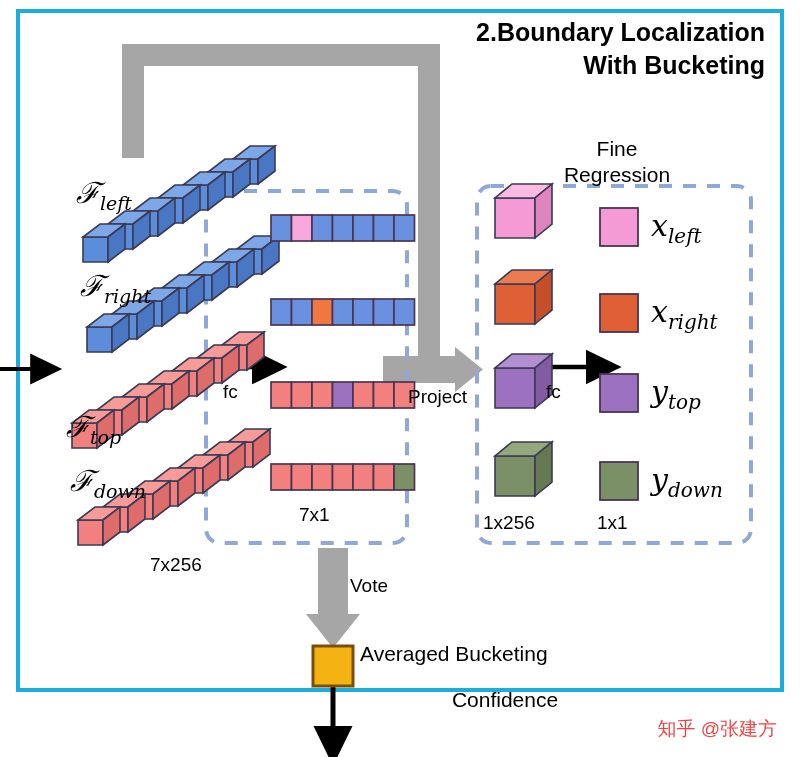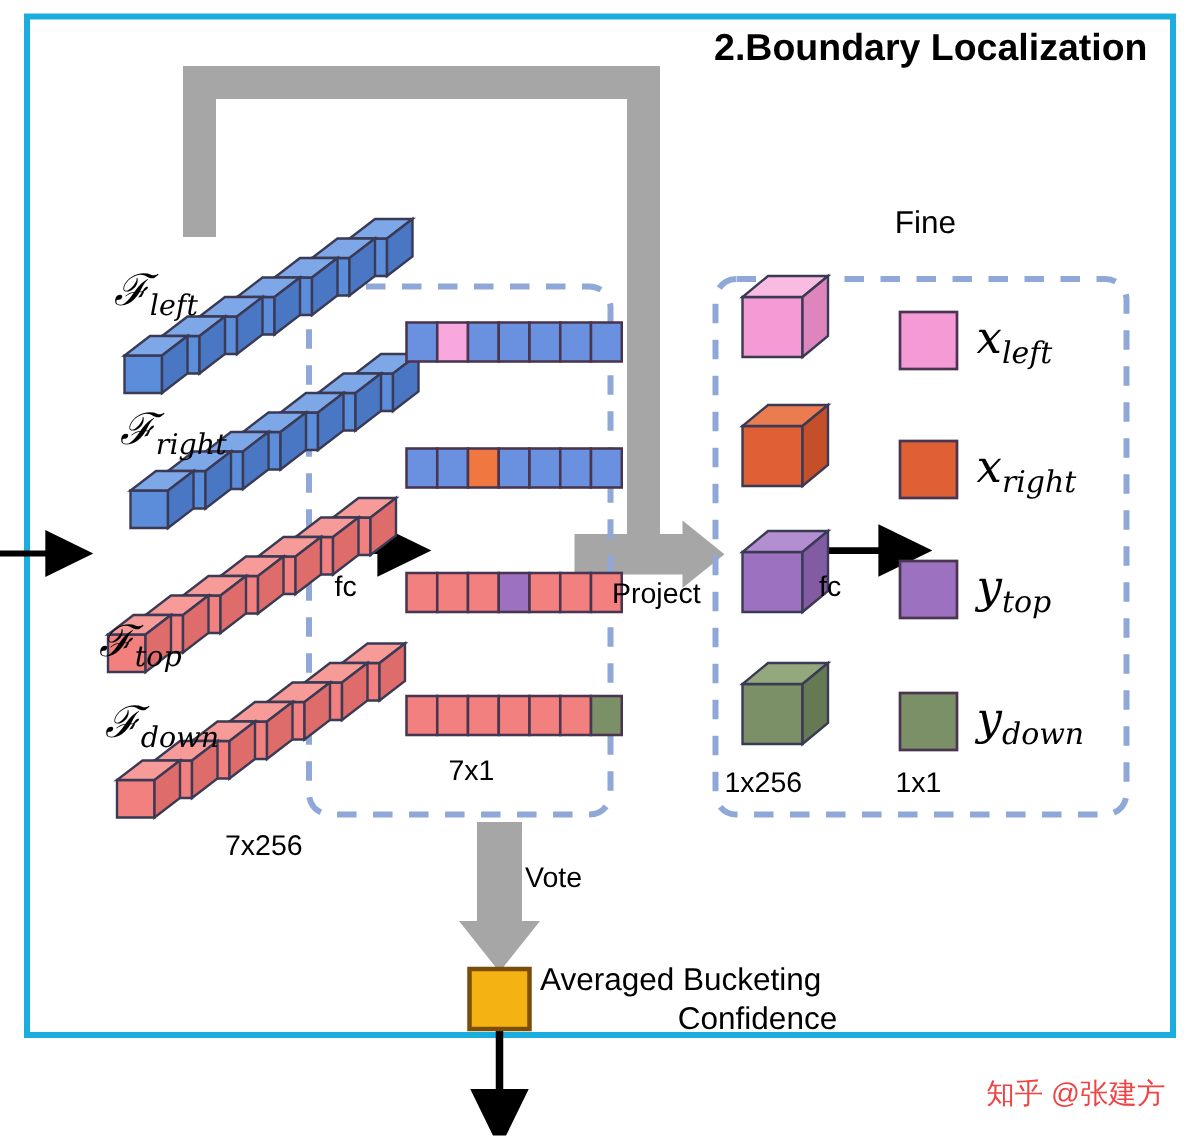--- a/index.html
+++ b/index.html
@@ -212,25 +212,27 @@
     <g id="fine-squares">
         <rect x="600" y="208" width="38" height="38" fill="#f49ad4" stroke="#4a3550" stroke-width="1.8"></rect>
         <rect x="600" y="294" width="38" height="38" fill="#df6034" stroke="#4a3550" stroke-width="1.8"></rect>
         <rect x="600" y="374" width="38" height="38" fill="#9c72c0" stroke="#4a3550" stroke-width="1.8"></rect>
         <rect x="600" y="462" width="38" height="38" fill="#7b9066" stroke="#4a3550" stroke-width="1.8"></rect>
       </g>
   </svg>
 
   <div class="lbl title" style="right:36px;top:16px;">
     <div>2.Boundary Localization</div>
+    <div>With Bucketing</div>
   </div>
 
 
   <div class="lbl sec" style="left:543px;top:136px;width:148px;">
     <div>Fine</div>
+    <div>Regression</div>
   </div>
 
   <div id="feature-labels">
       <div class="lbl mathlbl" style="left: 76px; top: 172px; font-size: 29px;"><span>ℱ</span><span style="font-size: 19px; vertical-align: sub;">left</span></div>
       <div class="lbl mathlbl" style="left: 80px; top: 265px; font-size: 29px;"><span>ℱ</span><span style="font-size: 19px; vertical-align: sub;">right</span></div>
       <div class="lbl mathlbl" style="left: 66px; top: 362px; font-size: 29px; margin-top: 44px;"><span>ℱ</span><span style="font-size: 19px; vertical-align: sub;">top</span></div>
       <div class="lbl mathlbl" style="left: 70px; top: 460px; font-size: 29px;"><span>ℱ</span><span style="font-size: 19px; vertical-align: sub;">down</span></div>
     </div>
   <div id="fine-labels">
       <div class="lbl mathlbl" style="left: 651px; top: 208px; font-size: 30px;"><span>x</span><span style="font-size: 20px; vertical-align: sub;">left</span></div>
@@ -244,17 +246,17 @@
   <div class="lbl small" style="left:408px;top:386px;">Project</div>
   <div class="lbl small" style="left:350px;top:575px;">Vote</div>
 
   <div class="lbl small" style="left:150px;top:554px;">7x256</div>
   <div class="lbl small" style="left:299px;top:504px;">7x1</div>
   <div class="lbl small" style="left:483px;top:512px;">1x256</div>
   <div class="lbl small" style="left:597px;top:512px;">1x1</div>
 
   <div class="lbl sec" style="left:360px;top:641px;width:290px;text-align:left;">
     <div>Averaged Bucketing</div>
-    <div style="text-align:center;">Confidence</div>
+    <div style="text-align:center;margin-top:20px;">Confidence</div>
   </div>
 
   <div class="lbl wm" style="right:24px;top:716px;">知乎 @张建方</div>
 </div>
 
 </body></html>

